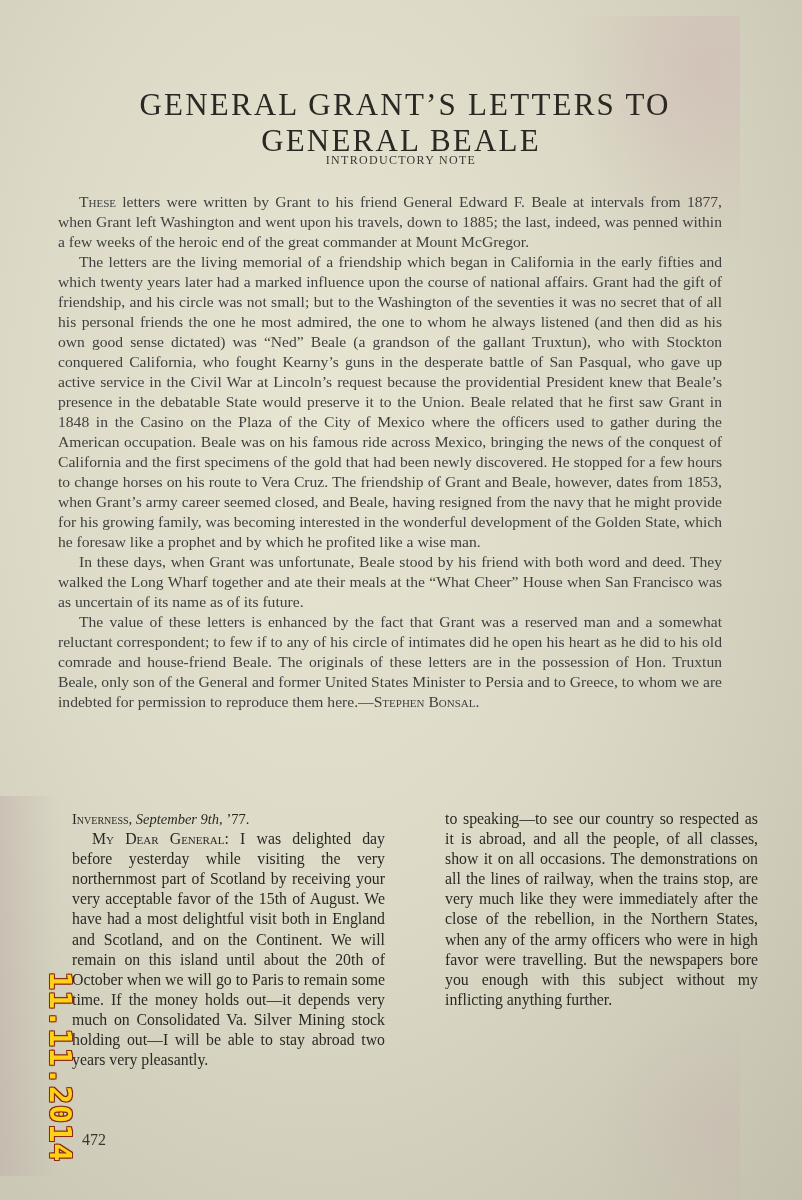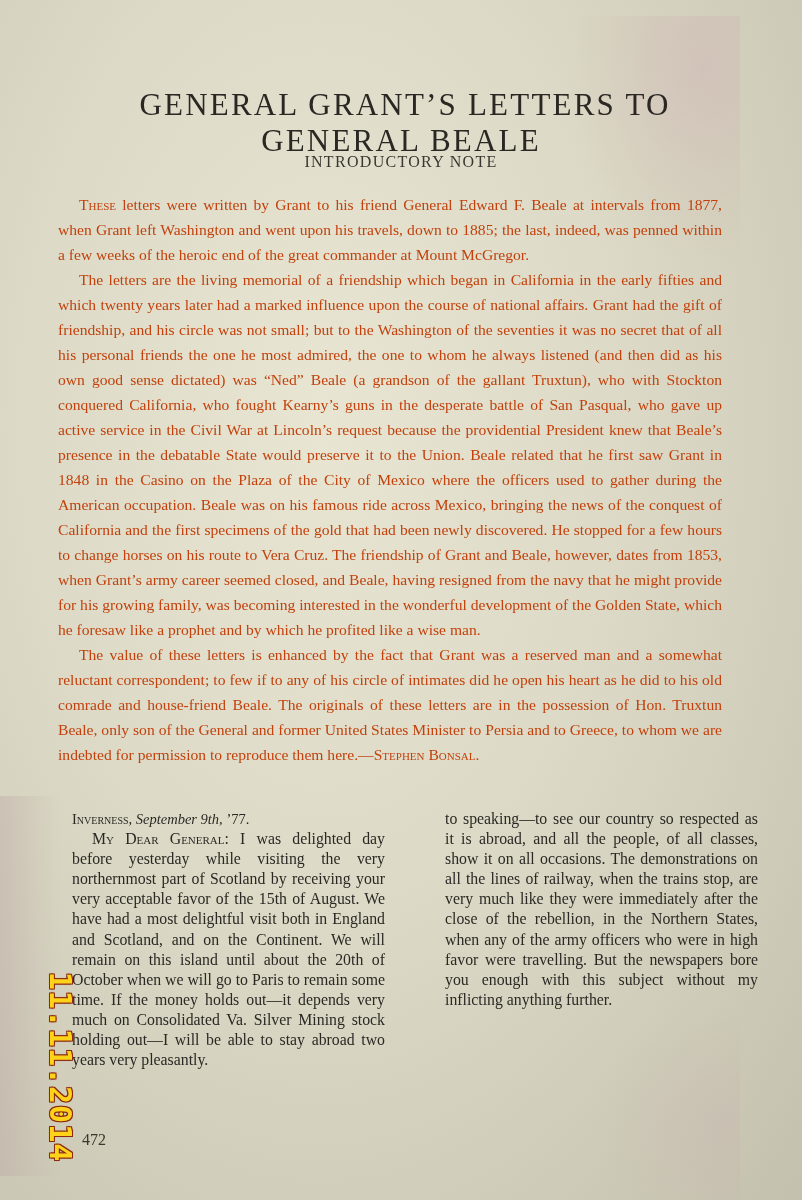--- a/index.html
+++ b/index.html
@@ -13,25 +13,25 @@
   .page { position: absolute; left: 0; top: 16px; width: 740px; height: 1200px; }
   .title {
     position: absolute; left: 0; width: 802px; text-align: center;
     font-size: 31px; letter-spacing: 2.2px; color: #2b2824; font-weight: normal;
     line-height: 36px;
   }
   .title.l1 { top: 50px; left: 4px; }
   .title.l2 { top: 86px; }
   .subtitle {
     position: absolute; top: 137px; left: 0; width: 802px; text-align: center;
-    font-size: 16px; letter-spacing: 1.3px; color: #3a3631;
+    font-size: 12px; letter-spacing: 1.3px; color: #3a3631;
   }
   .intro {
     position: absolute; left: 58px; top: 176px; width: 664px;
-    font-size: 15.6px; line-height: 25px; text-align: justify; color: #c2410c;
+    font-size: 15.6px; line-height: 20px; text-align: justify; color: #404040;
   }
   .intro p { margin: 0; text-indent: 21px; }
   .sc { font-variant: small-caps; }
   .cols { position: absolute; top: 793px; left: 72px; width: 652px; }
   .col {
     position: absolute; top: 0; width: 313px;
     font-size: 15.8px; line-height: 20.1px; text-align: justify; color: #2b2824;
   }
   .col.left { left: 0; }
   .col.right { left: 329px; margin-left: 44px; }
@@ -71,20 +71,21 @@
   <div class="stain left"></div>
   <div class="stain br"></div>
 
   <h1 class="title l1">GENERAL GRANT’S LETTERS TO</h1>
   <h1 class="title l2">GENERAL BEALE</h1>
   <div class="subtitle">INTRODUCTORY NOTE</div>
 
   <div class="intro">
     <p><span class="sc">These</span><span> letters were written by Grant to his friend General Edward F. Beale at intervals from 1877, when Grant left Washington and went upon his travels, down to 1885; the last, indeed, was penned within a few weeks of the heroic end of the great commander at Mount McGregor.</span></p>
     <p>The letters are the living memorial of a friendship which began in California in the early fifties and which twenty years later had a marked influence upon the course of national affairs. Grant had the gift of friendship, and his circle was not small; but to the Washington of the seventies it was no secret that of all his personal friends the one he most admired, the one to whom he always listened (and then did as his own good sense dictated) was “Ned” Beale (a grandson of the gallant Truxtun), who with Stockton conquered California, who fought Kearny’s guns in the desperate battle of San Pasqual, who gave up active service in the Civil War at Lincoln’s request because the providential President knew that Beale’s presence in the debatable State would preserve it to the Union. Beale related that he first saw Grant in 1848 in the Casino on the Plaza of the City of Mexico where the officers used to gather during the American occupation. Beale was on his famous ride across Mexico, bringing the news of the conquest of California and the first specimens of the gold that had been newly discovered. He stopped for a few hours to change horses on his route to Vera Cruz. The friendship of Grant and Beale, however, dates from 1853, when Grant’s army career seemed closed, and Beale, having resigned from the navy that he might provide for his growing family, was becoming interested in the wonderful development of the Golden State, which he foresaw like a prophet and by which he profited like a wise man.</p>
+    <p>In these days, when Grant was unfortunate, Beale stood by his friend with both word and deed. They walked the Long Wharf together and ate their meals at the “What Cheer” House when San Francisco was as uncertain of its name as of its future.</p>
     <p><span>The value of these letters is enhanced by the fact that Grant was a reserved man and a somewhat reluctant correspondent; to few if to any of his circle of intimates did he open his heart as he did to his old comrade and house-friend Beale. The originals of these letters are in the possession of Hon. Truxtun Beale, only son of the General and former United States Minister to Persia and to Greece, to whom we are indebted for permission to reproduce them here.—</span><span class="sc">Stephen Bonsal.</span></p>
   </div>
 
   <div class="cols">
     <div class="col left">
       <div class="dateline"><span class="sc">Inverness,</span> <i>September 9th,</i><span> ’77.</span></div>
       <p><span class="sc">My Dear General:</span><span> I was delighted day before yesterday while visiting the very northernmost part of Scotland by receiving your very acceptable favor of the 15th of August. We have had a most delightful visit both in England and Scotland, and on the Continent. We will remain on this island until about the 20th of October when we will go to Paris to remain some time. If the money holds out—it depends very much on Consolidated Va. Silver Mining stock holding out—I will be able to stay abroad two years very pleasantly.</span></p>
     </div>
     <div class="col right">
       <p style="text-indent:0">to speaking—to see our country so respected as it is abroad, and all the people, of all classes, show it on all occasions. The demonstrations on all the lines of railway, when the trains stop, are very much like they were immediately after the close of the rebellion, in the Northern States, when any of the army officers who were in high favor were travelling. But the newspapers bore you enough with this subject without my inflicting anything further.</p>

